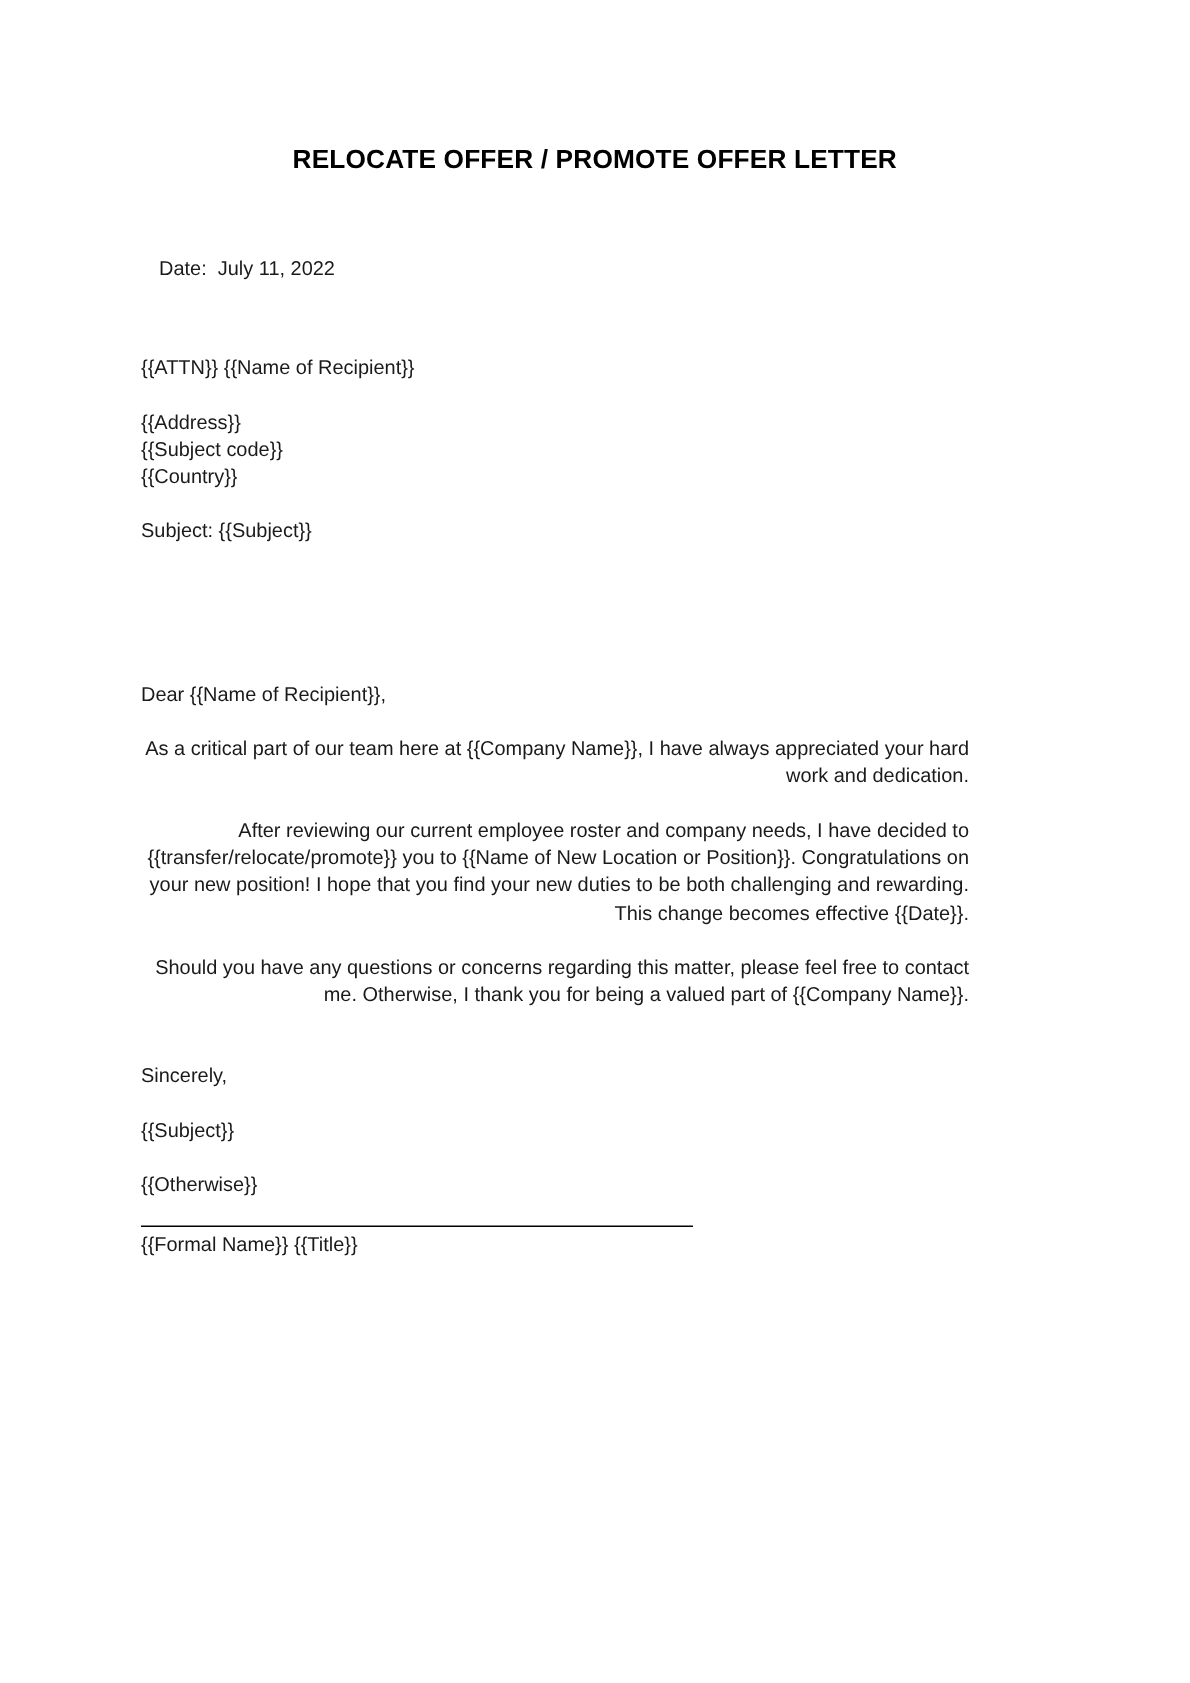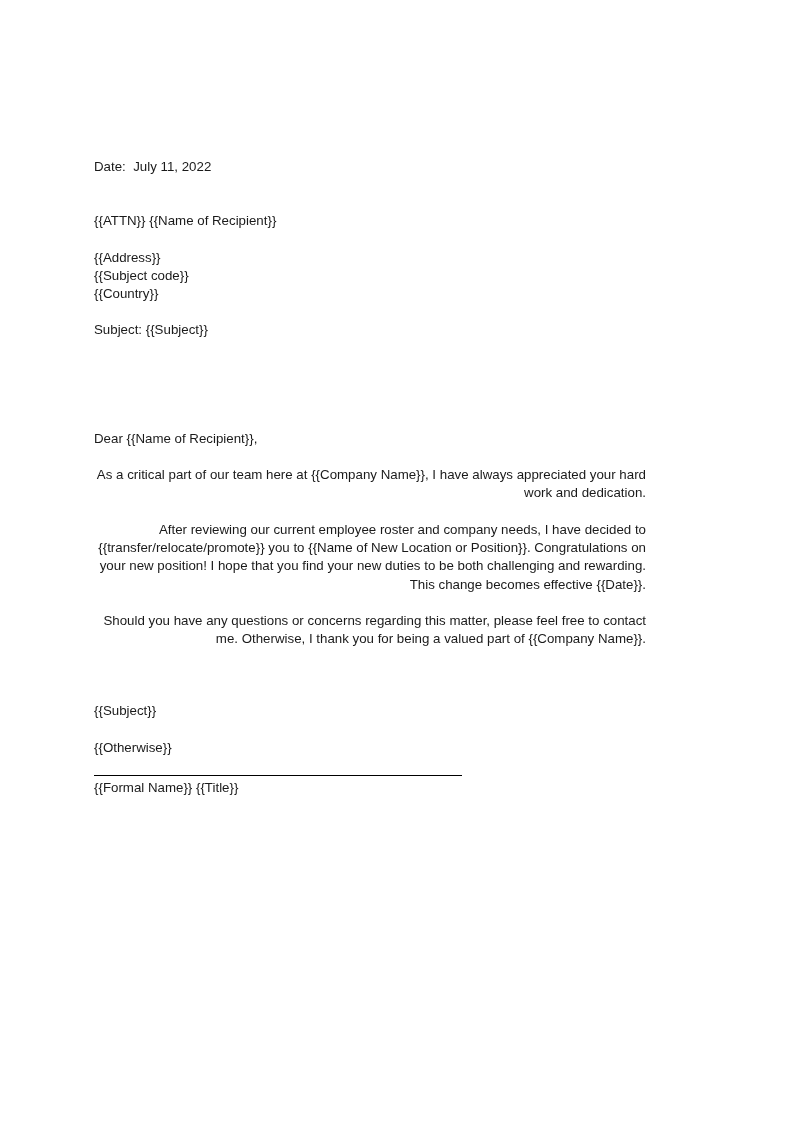--- a/index.html
+++ b/index.html
@@ -40,21 +40,21 @@
   .letter-body {
     position: absolute;
     left: 94px;
     top: 158px;
     width: 552px;
     font-size: 13.3px;
     line-height: 18.3px;
   }
 
   .block {
-    margin: 0;
+    margin: 12px;
   }
 
   .spacer-1 { height: 18px; }
   .spacer-2 { height: 36px; }
   .spacer-4 { height: 72px; }
 
   .line {
     white-space: pre-wrap;
   }
 
@@ -81,20 +81,21 @@
     text-align: center;
     font-size: 10.5px;
     color: #2b2b2b;
   }
 </style>
 </head>
 <body>
 
 <div class="page">
 
+  <div class="doc-title">RELOCATE OFFER / PROMOTE OFFER  LETTER</div>
 
   <div class="letter-body">
 
     <div class="line block">Date:  July 11, 2022</div>
 
     <div class="spacer-2"></div>
 
     <div>
       <div class="line">{{ATTN}} {{Name of Recipient}}</div>
       <div class="spacer-1"></div>
@@ -120,20 +121,21 @@
 
     <p class="para">After reviewing our current employee roster and company needs, I have decided to {{transfer/relocate/promote}} you to {{Name of New Location or Position}}. Congratulations on your new position! I hope that you find your new duties to be both challenging and rewarding. This change becomes effective  {{Date}}.</p>
 
     <div class="spacer-1"></div>
 
     <p class="para">Should you have any questions or concerns regarding this matter, please feel free to contact me. Otherwise, I thank you for being a valued part of {{Company Name}}.</p>
 
     <div class="spacer-2"></div>
 
     <div>
+      <div class="line">Sincerely,</div>
 
       <div class="spacer-1"></div>
 
       <div class="line">{{Subject}}</div>
 
       <div class="spacer-1"></div>
 
       <div class="line">{{Otherwise}}</div>
 
       <div class="spacer-1"></div>

